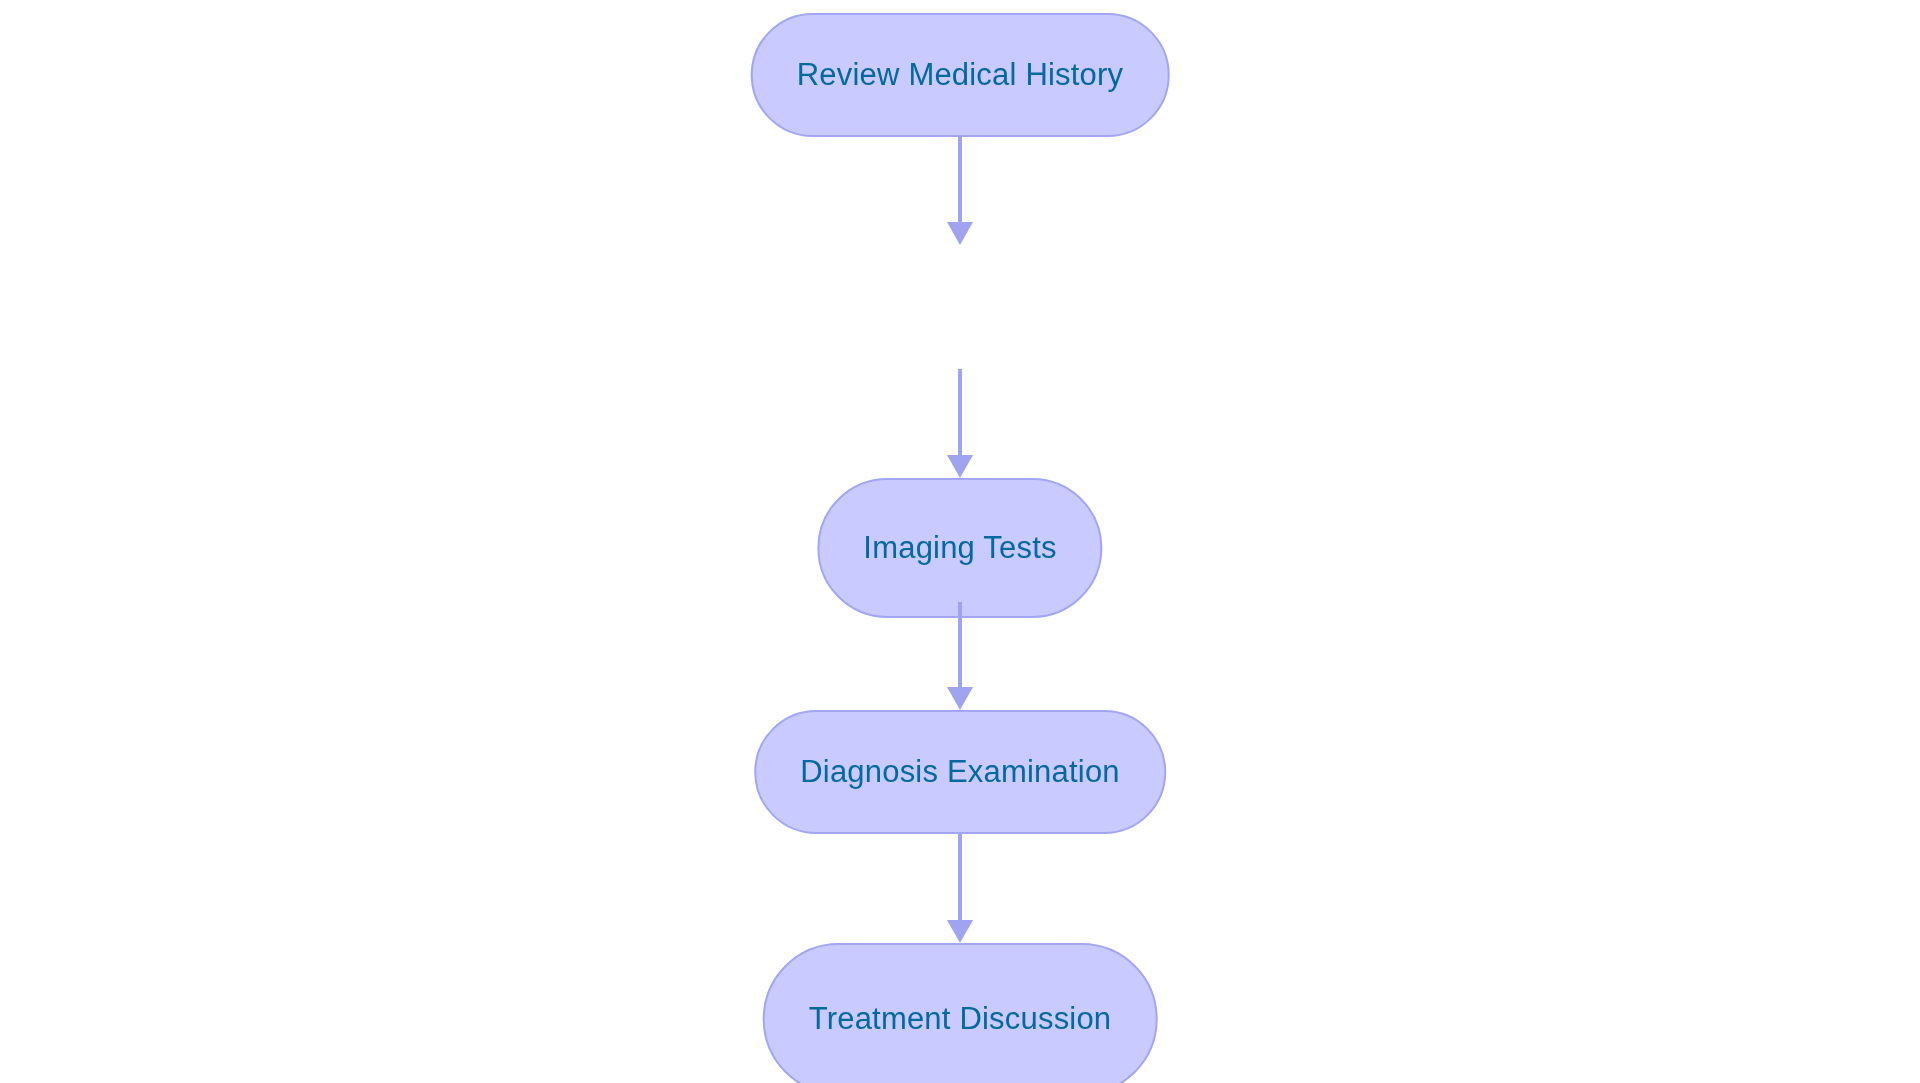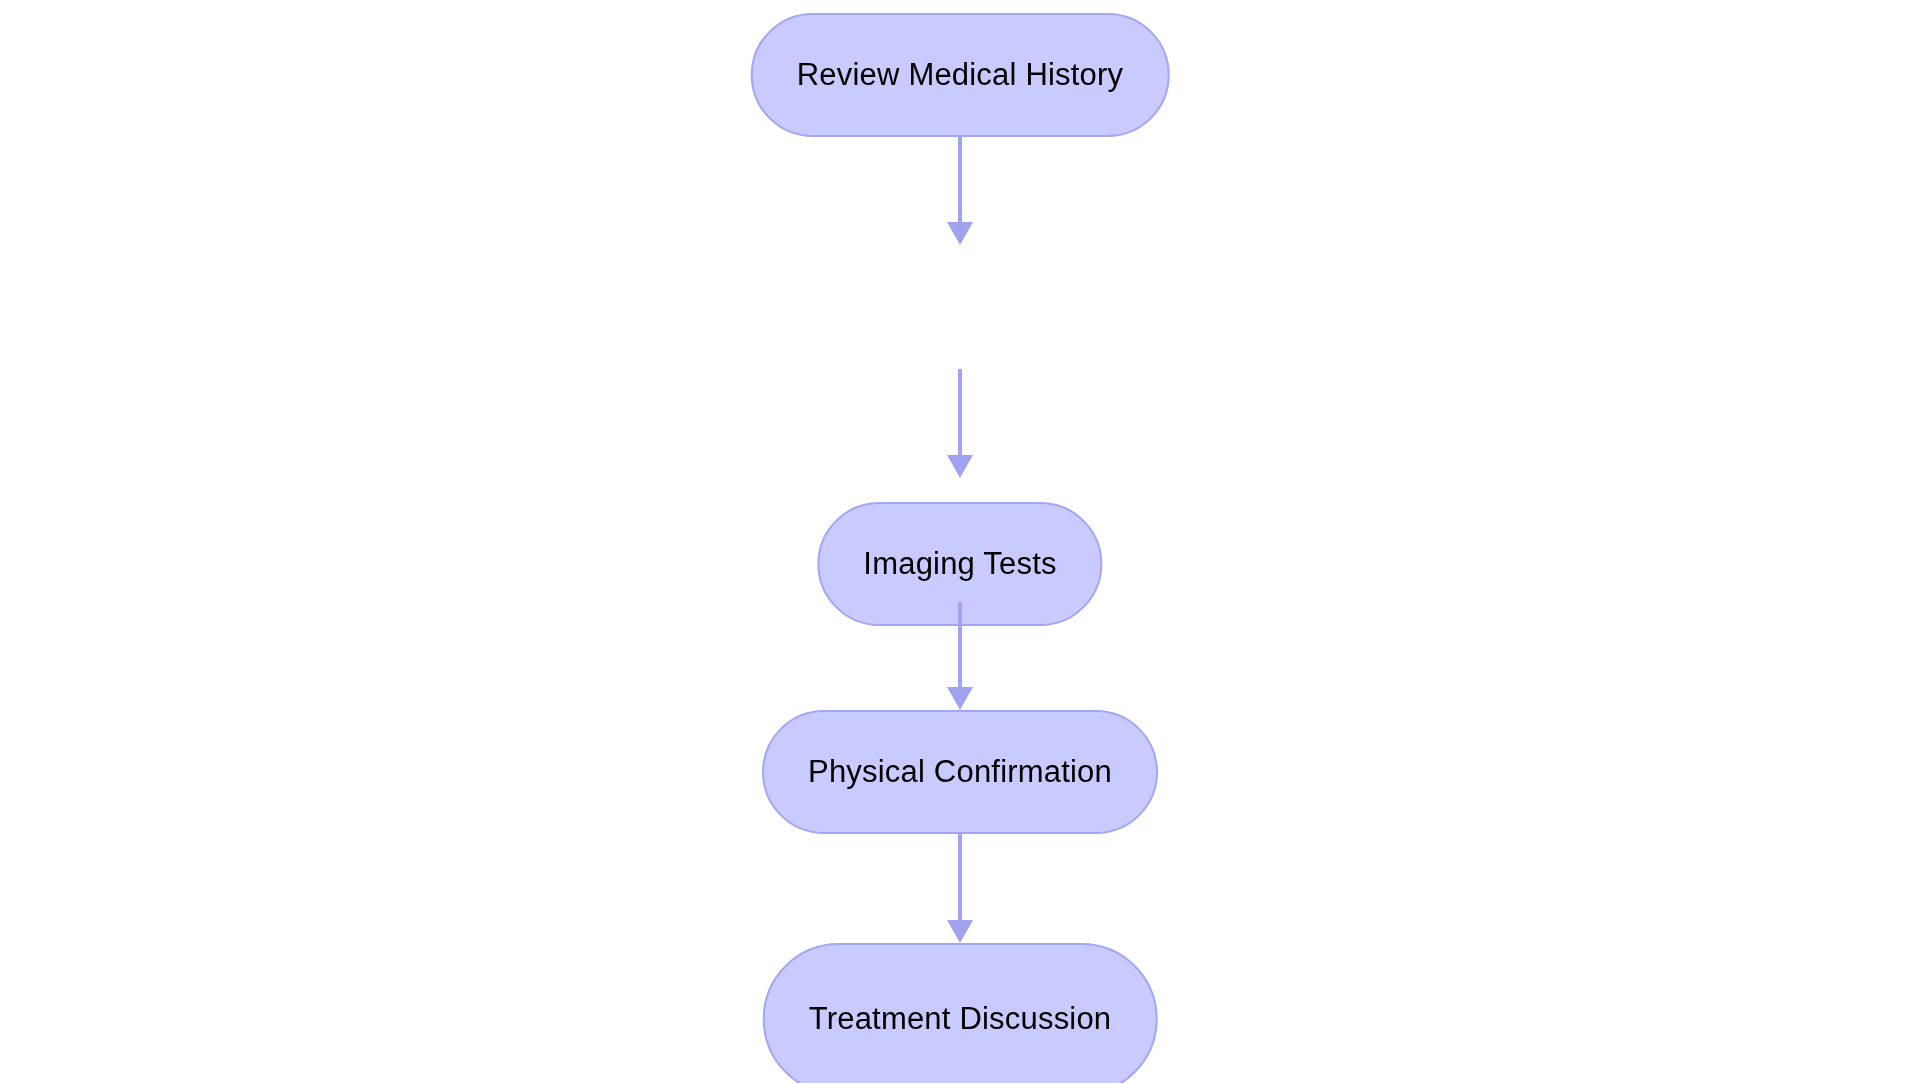--- a/index.html
+++ b/index.html
@@ -19,39 +19,39 @@
     width: 1920px;
     height: 1083px;
     background: #ffffff;
   }
 
   .node {
     box-sizing: border-box;
     background: #c9caff;
     border: 2px solid #a3a6f2;
     border-radius: 200px;
-    color: #000000;
+    color: #0369a1;
     font-size: 31px;
     font-weight: 400;
     letter-spacing: 0.2px;
     display: flex;
     align-items: center;
     justify-content: center;
     text-align: center;
     white-space: nowrap;
     padding: 0 44px;
     position: absolute;
     left: 50%;
     transform: translateX(-50%);
   }
 
   
   .node-0 { top: 13px;  height: 124px; }
   .node-1 { top: 245px; height: 124px; }
-  .node-2 { top: 502px; height: 124px; }
+  .node-2 { top: 478px; height: 140px; }
   .node-3 { top: 710px; height: 124px; }
   .node-4 { top: 943px; height: 152px; }
 
   
   .connector {
     position: absolute;
     left: 50%;
     transform: translateX(-50%);
     width: 26px;
     display: flex;
@@ -101,21 +101,21 @@
   <div class="node node-2">
     <span>Imaging Tests</span>
   </div>
 
   <div class="connector conn-2">
     <div class="conn-line"></div>
     <div class="conn-head"></div>
   </div>
 
   <div class="node node-3">
-    <span>Physical Confirmation</span>
+    <span>Diagnosis Examination</span>
   </div>
 
   <div class="connector conn-3">
     <div class="conn-line"></div>
     <div class="conn-head"></div>
   </div>
 
   <div class="node node-4">
     <span>Treatment Discussion</span>
   </div>

